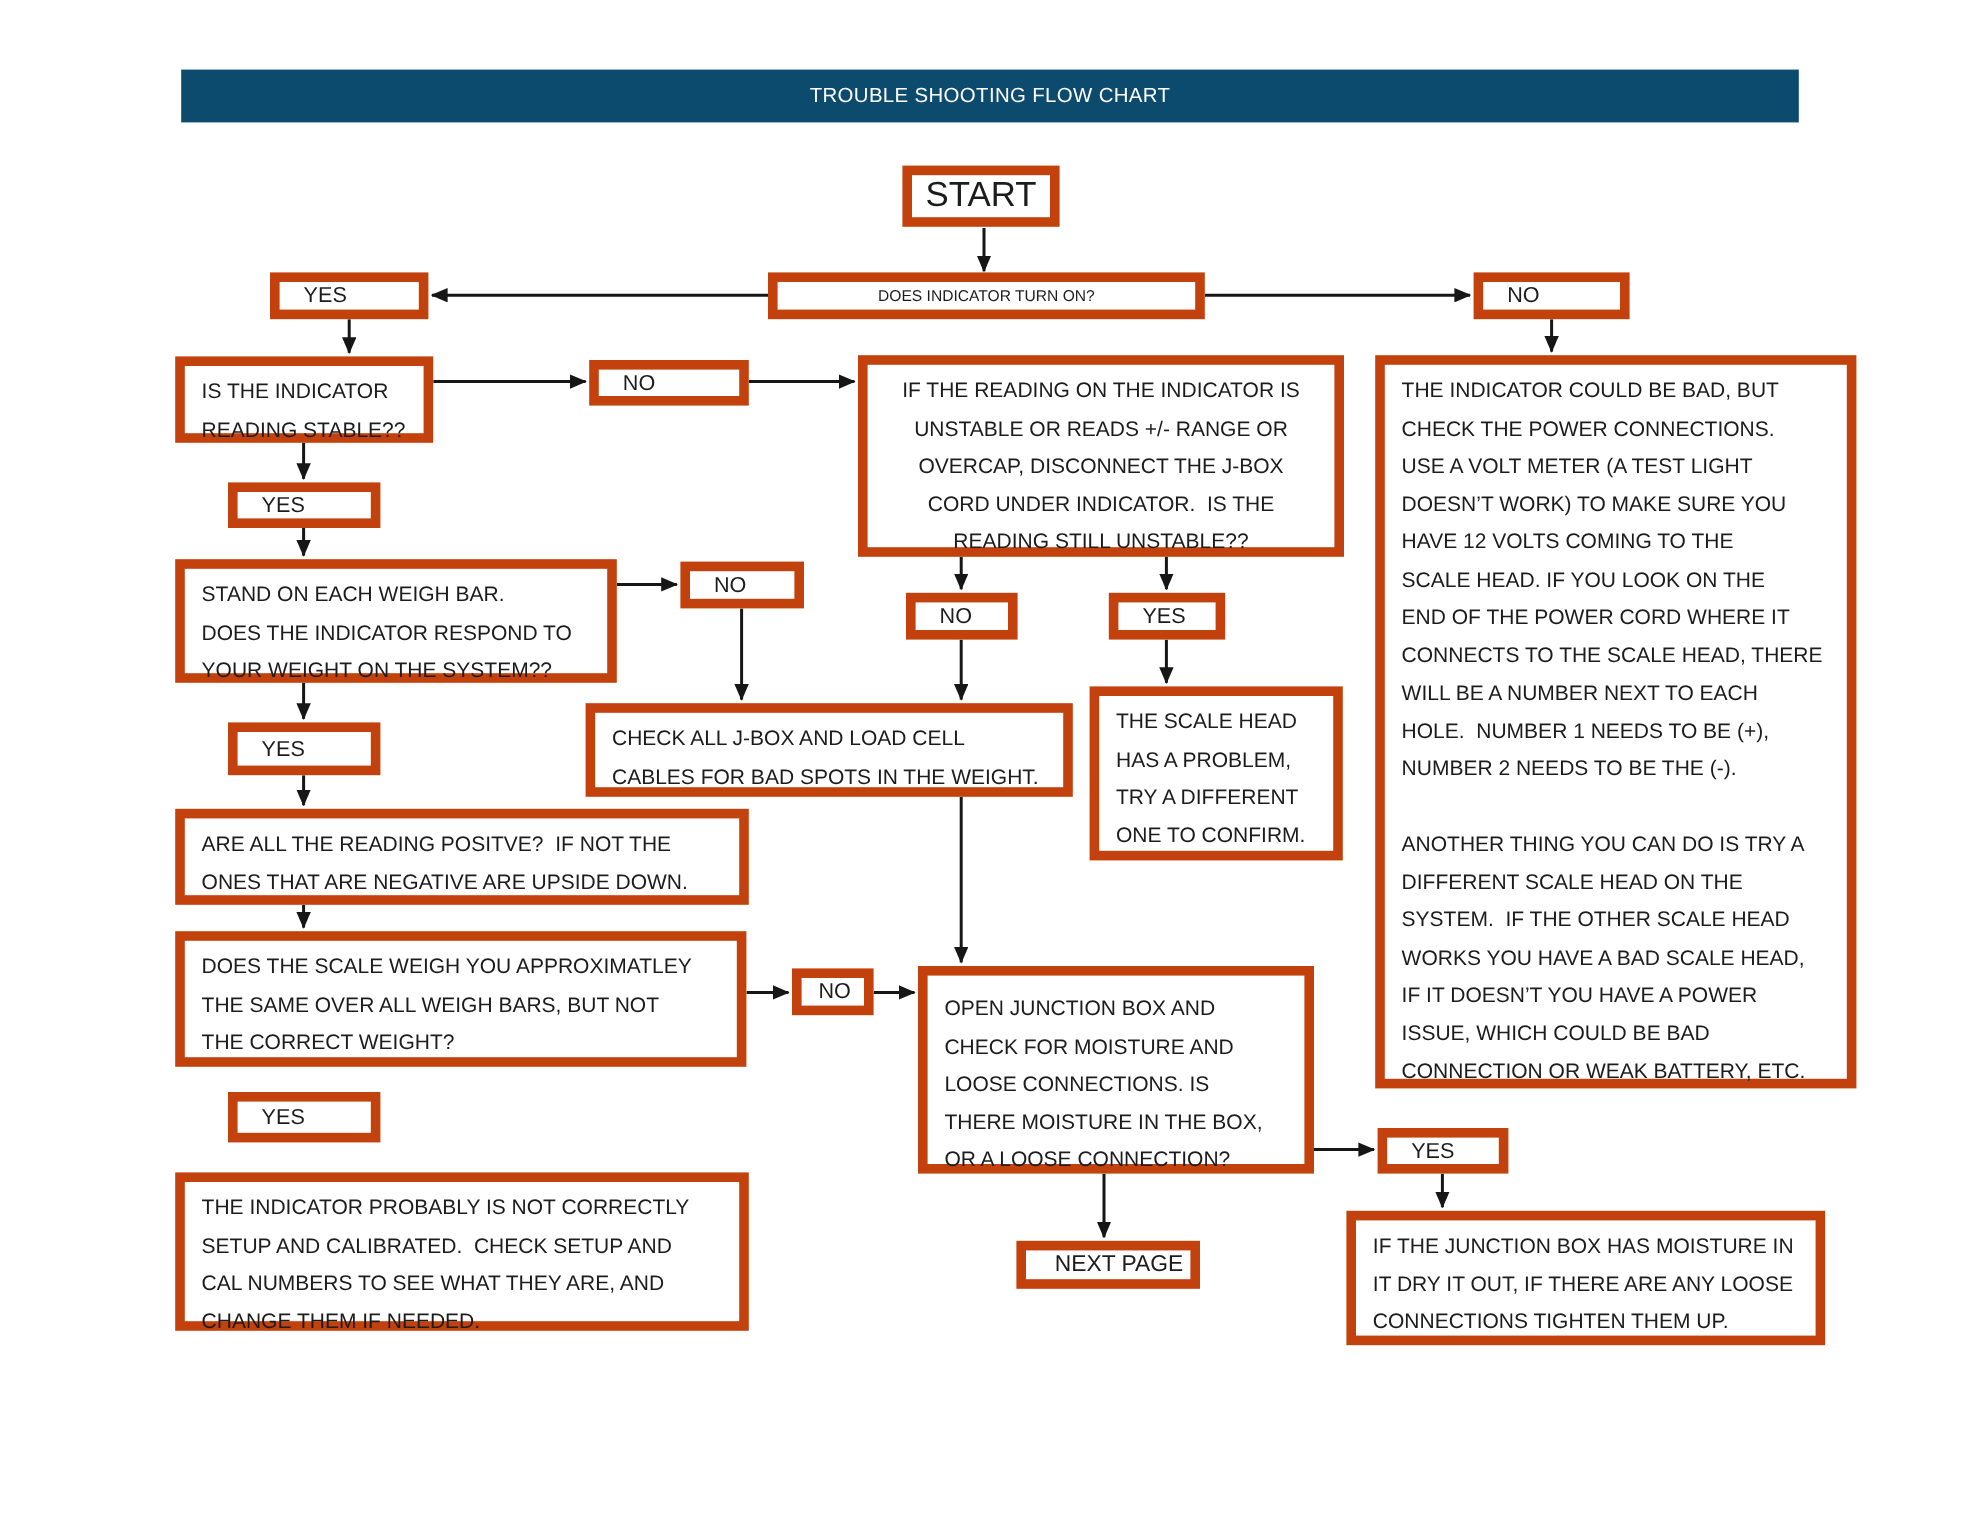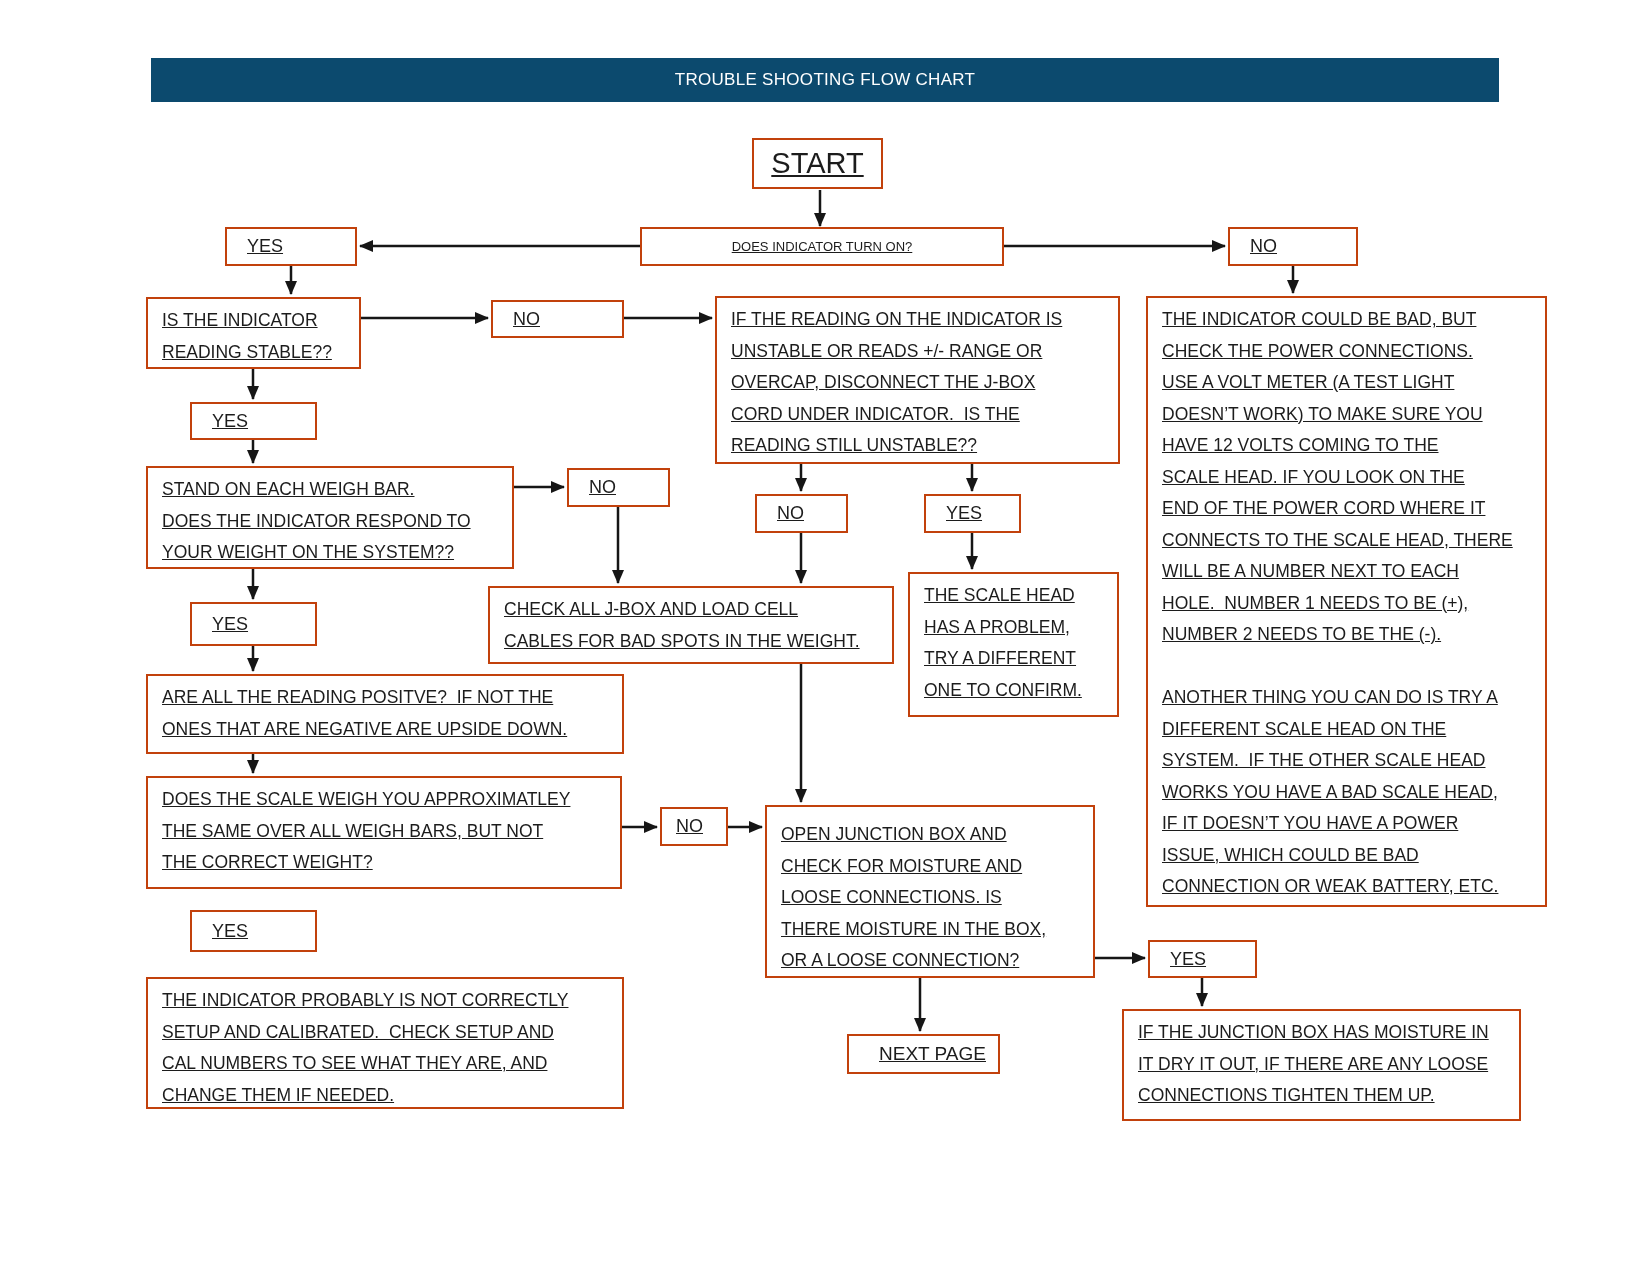--- a/index.html
+++ b/index.html
@@ -12,23 +12,22 @@
     overflow:hidden;
   }
   .titlebar{
     position:absolute;
     display:flex;align-items:center;justify-content:center;
     font-size:17px;letter-spacing:0.3px;
   }
   .node{
     position:absolute;
     background:#ffffff;
-    border:2px solid #c2410c;
+    border:8px solid #c2410c;
     box-sizing:border-box;
-    text-decoration:underline;
   }
   .box{
     padding:6px 14px;
     font-size:17.5px;
     line-height:31.5px;
     white-space:pre-wrap;
     text-align:left;
   }
   .label{
     display:flex;align-items:center;
@@ -95,21 +94,21 @@
 
   <div class="node label" style="left:225px;top:227px;width:132px;height:39px;">YES</div>
 
   <div class="node label" style="left:1228px;top:227px;width:130px;height:39px;">NO</div>
 
   <div class="node box" style="left:146px;top:297px;width:215px;height:72px;">IS THE INDICATOR
 READING STABLE??</div>
 
   <div class="node label" style="left:491px;top:300px;width:133px;height:38px;">NO</div>
 
-  <div class="node box" style="left:715px;top:296px;width:405px;height:168px;">IF THE READING ON THE INDICATOR IS
+  <div class="node box" style="left:715px;top:296px;width:405px;height:168px;text-align:center;">IF THE READING ON THE INDICATOR IS
 UNSTABLE OR READS +/- RANGE OR
 OVERCAP, DISCONNECT THE J-BOX
 CORD UNDER INDICATOR.  IS THE
 READING STILL UNSTABLE??</div>
 
   <div class="node box" style="left:1146px;top:296px;width:401px;height:611px;">THE INDICATOR COULD BE BAD, BUT
 CHECK THE POWER CONNECTIONS.
 USE A VOLT METER (A TEST LIGHT
 DOESN’T WORK) TO MAKE SURE YOU
 HAVE 12 VOLTS COMING TO THE

